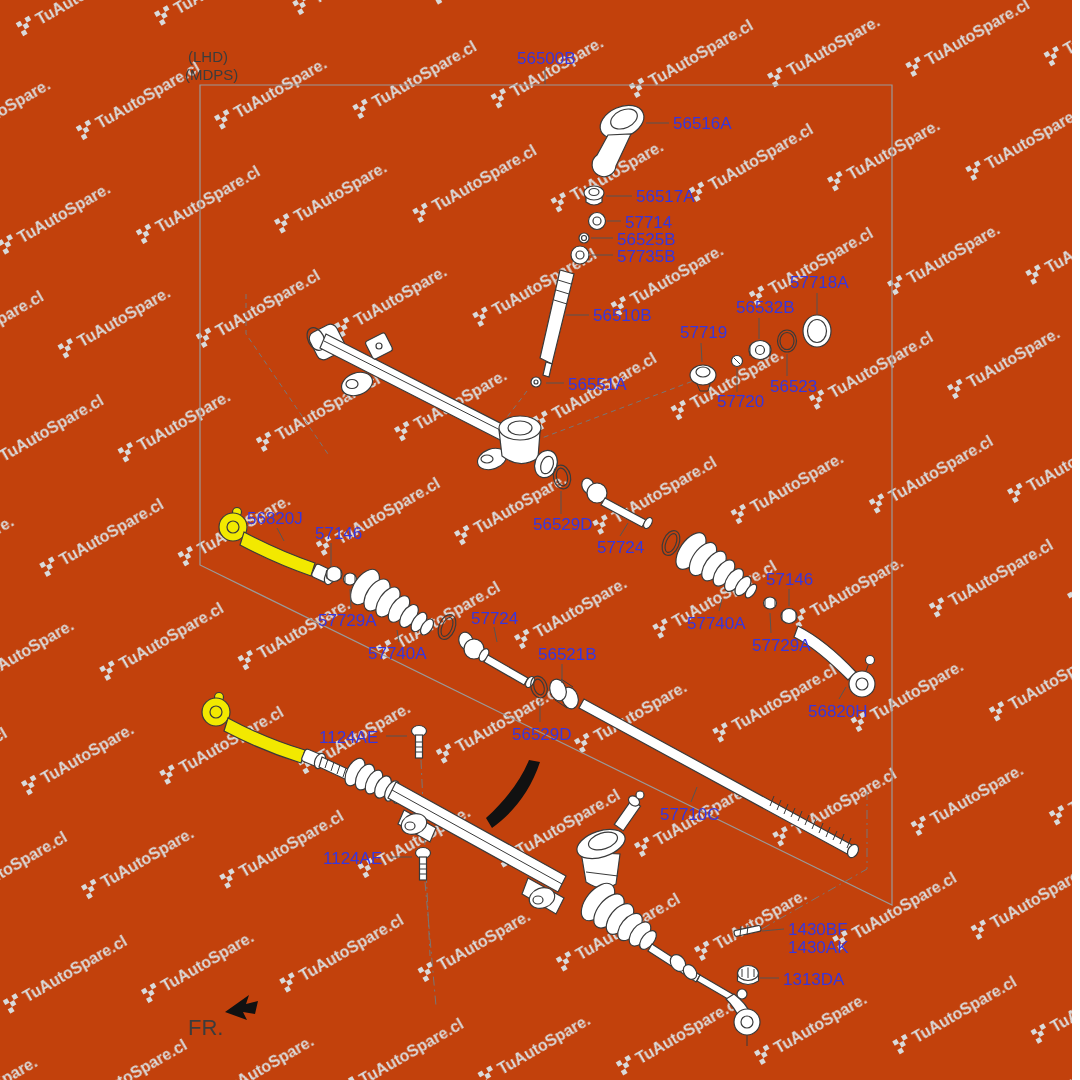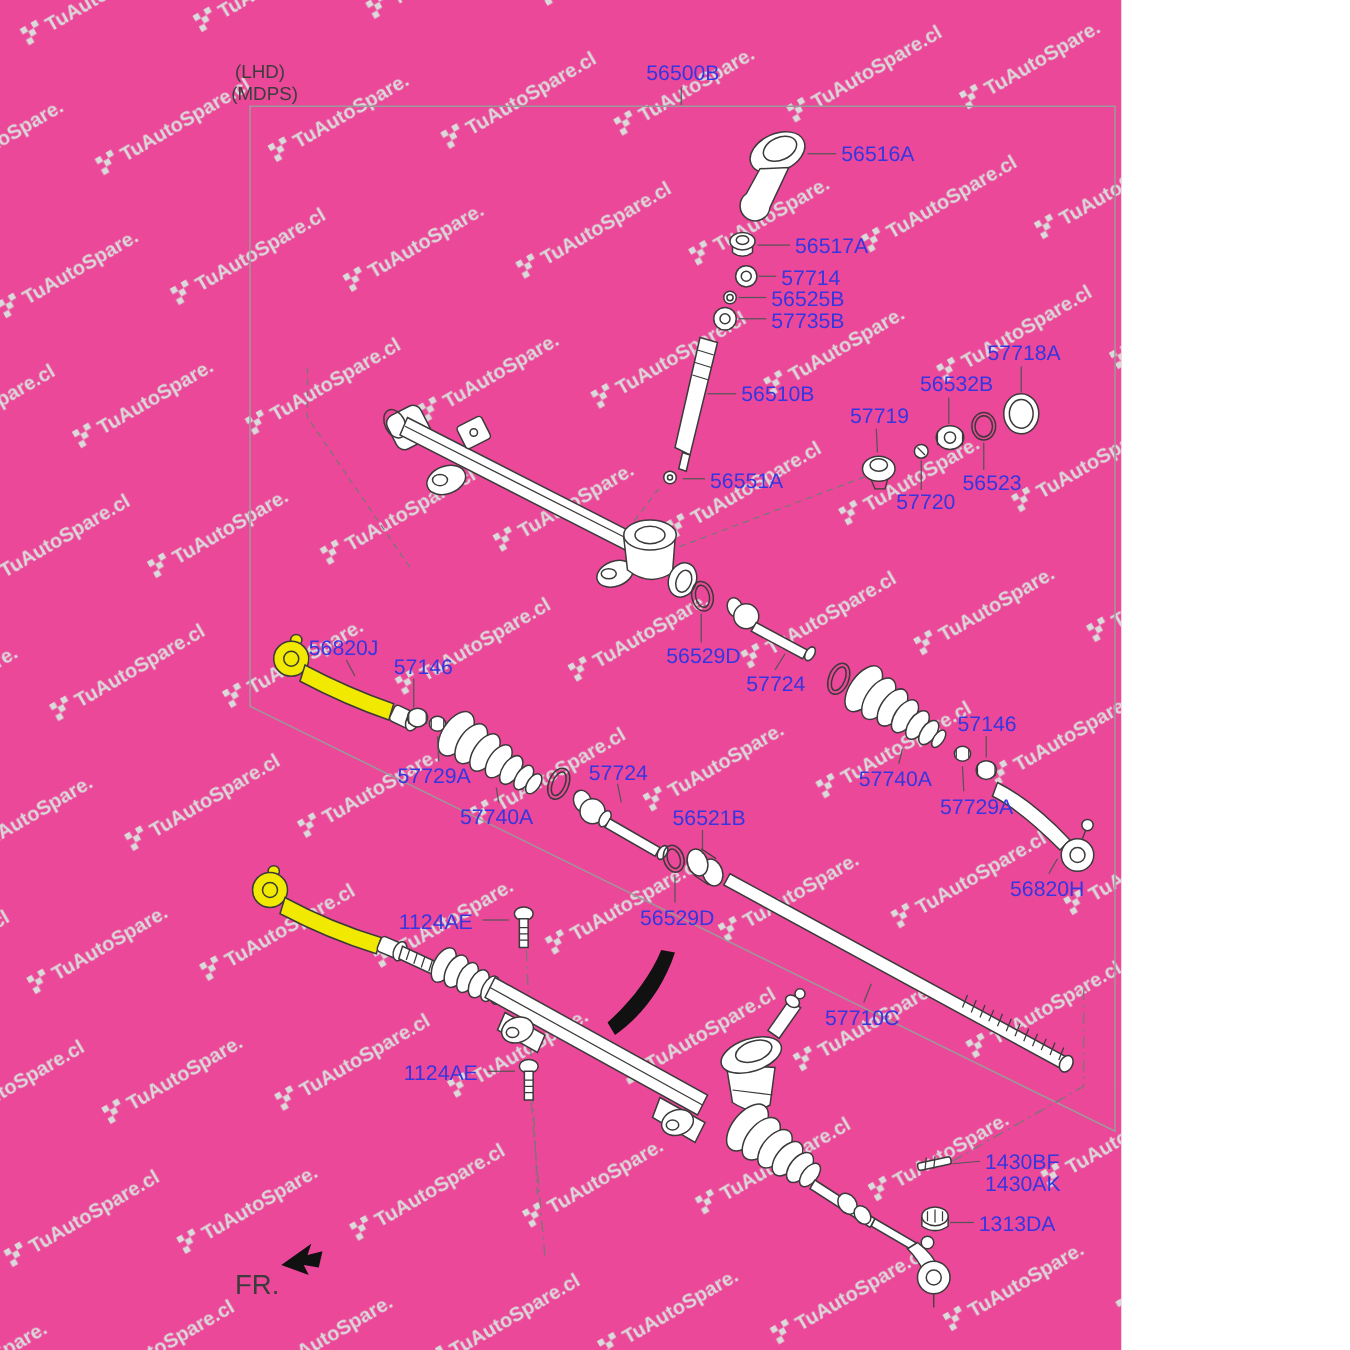--- a/index.html
+++ b/index.html
@@ -1,16 +1,16 @@
 <!DOCTYPE html>
 <html><head>
 <meta charset="utf-8">
 <style>
   html,body{margin:0;padding:0;background:#fff;}
-  #stage{position:relative;width:897px;height:1080px;background:#ec4899;overflow:hidden;}
+  #stage{position:relative;width:1072px;height:1080px;background:#c2410c;overflow:hidden;}
   svg{display:block;}
   .part-label{font:17px "Liberation Sans",sans-serif;fill:#3636e0;}
   .meta-text{font:15px "Liberation Sans",sans-serif;fill:#3c3c3c;}
   .fr-text{font:22px "Liberation Sans",sans-serif;fill:#3c3c3c;}
   .leader{stroke:#555;stroke-width:1;fill:none;}
   .p{fill:#fff;stroke:#3a3a3a;stroke-width:1.2;}
   .pn{fill:none;stroke:#3a3a3a;stroke-width:1.2;}
   .pt{fill:none;stroke:#3a3a3a;stroke-width:1;}
   .hl{fill:#f2e900;stroke:#3a3a3a;stroke-width:1.2;}
   .dash{stroke:#777;stroke-width:1;fill:none;stroke-dasharray:5 4;}

